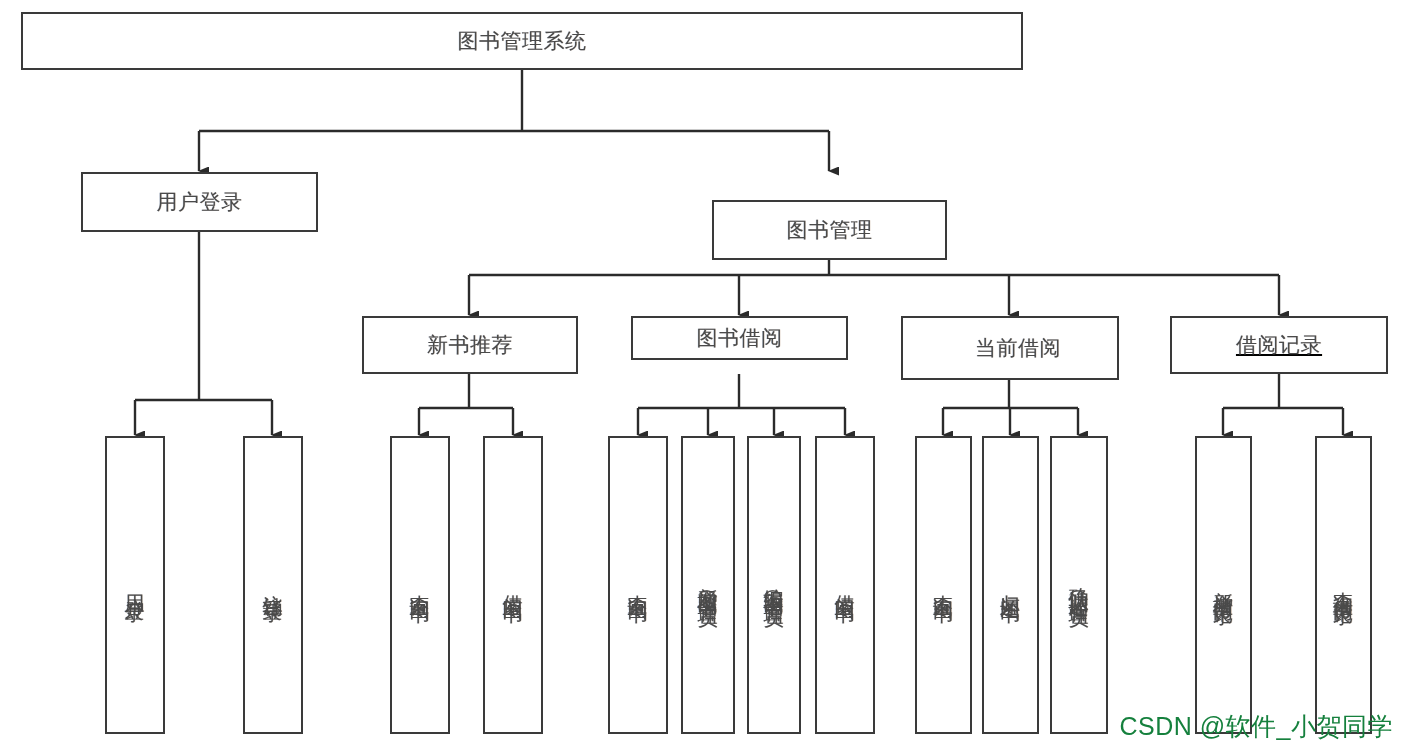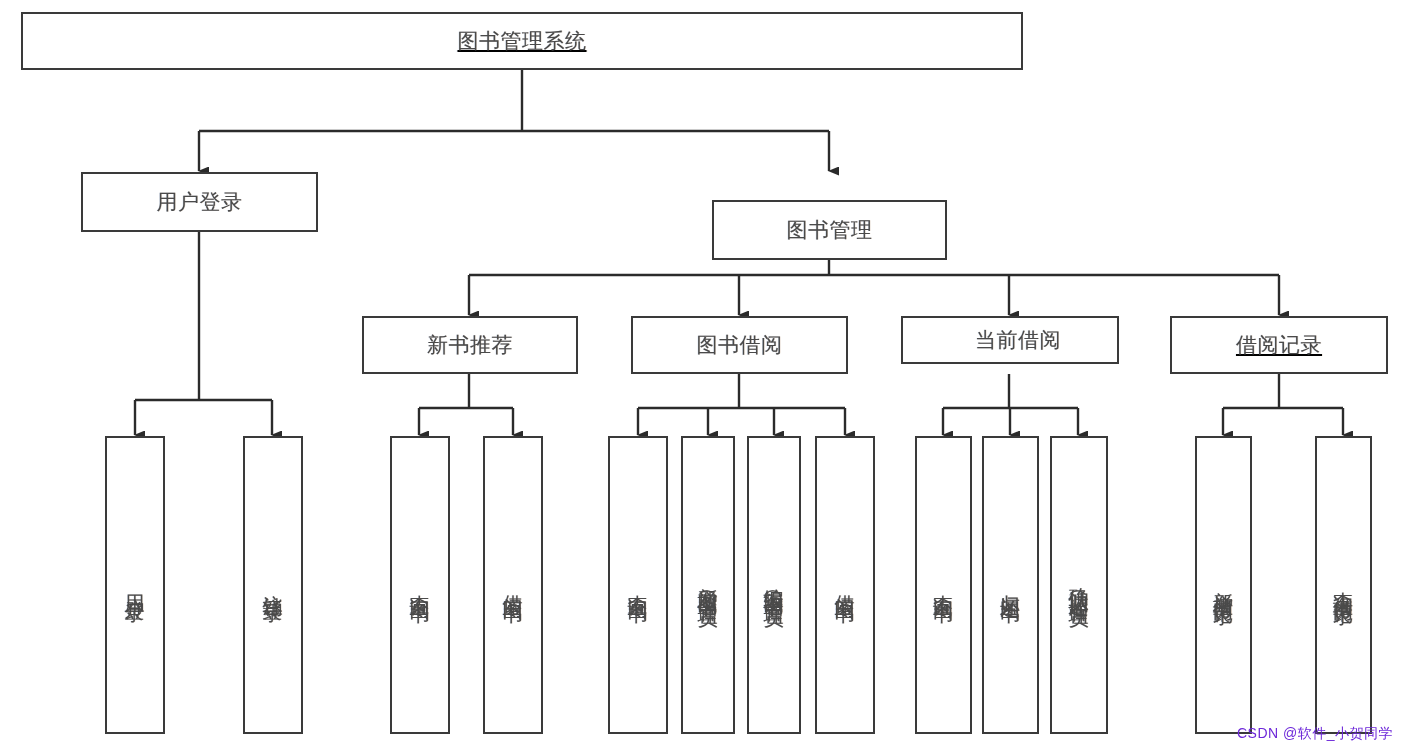--- a/index.html
+++ b/index.html
@@ -46,22 +46,22 @@
     font-size: 20px;
     letter-spacing: 3px;
     line-height: 1.0;
     white-space: normal;
     text-align: center;
   }
   .watermark {
     position: absolute;
     right: 12px;
     bottom: 4px;
-    font-size: 14px;
-    color: #6d28d9;
+    font-size: 25px;
+    color: #15803d;
     white-space: nowrap;
     letter-spacing: 0.5px;
     pointer-events: none;
   }
 </style>
 </head>
 <body>
 
 <div id="canvas">
 
@@ -102,36 +102,36 @@
         <path d="M1010,408 L1010,435" marker-end="url(#arrow)"></path>
         <path d="M1078,408 L1078,435" marker-end="url(#arrow)"></path>
         <path d="M1279,374 L1279,408"></path>
         <path d="M1223,408 L1343,408"></path>
         <path d="M1223,408 L1223,435" marker-end="url(#arrow)"></path>
         <path d="M1343,408 L1343,435" marker-end="url(#arrow)"></path>
       </g>
   </svg>
 
   <div id="node-layer">
-      <div class="node" style="left: 21px; top: 12px; width: 1002px; height: 58px; text-decoration: underline;">
+      <div class="node" style="left: 21px; top: 12px; width: 1002px; height: 58px;">
         <span class="node-label">图书管理系统</span>
       </div>
       <div class="node" style="left: 81px; top: 172px; width: 237px; height: 60px;">
         <span class="node-label">用户登录</span>
       </div>
       <div class="node" style="left: 712px; top: 172px; width: 235px; height: 60px; margin-top: 28px;">
         <span class="node-label">图书管理</span>
       </div>
       <div class="node" style="left: 362px; top: 316px; width: 216px; height: 58px;">
         <span class="node-label">新书推荐</span>
       </div>
-      <div class="node" style="left: 631px; top: 316px; width: 217px; height: 58px;">
+      <div class="node" style="left: 631px; top: 316px; width: 217px; height: 44px;">
         <span class="node-label">图书借阅</span>
       </div>
-      <div class="node" style="left: 901px; top: 316px; width: 218px; height: 48px; padding-left: 16px;">
+      <div class="node" style="left: 901px; top: 316px; width: 218px; height: 64px; padding-left: 16px;">
         <span class="node-label">当前借阅</span>
       </div>
       <div class="node" style="left: 1170px; top: 316px; width: 218px; height: 58px; text-decoration: underline;">
         <span class="node-label">借阅记录</span>
       </div>
       <div class="node vertical" style="left: 105px; top: 436px; width: 60px; height: 298px;">
         <span class="node-label">用户登录</span>
       </div>
       <div class="node vertical" style="left: 243px; top: 436px; width: 60px; height: 298px;">
         <span class="node-label">注销登录</span>

